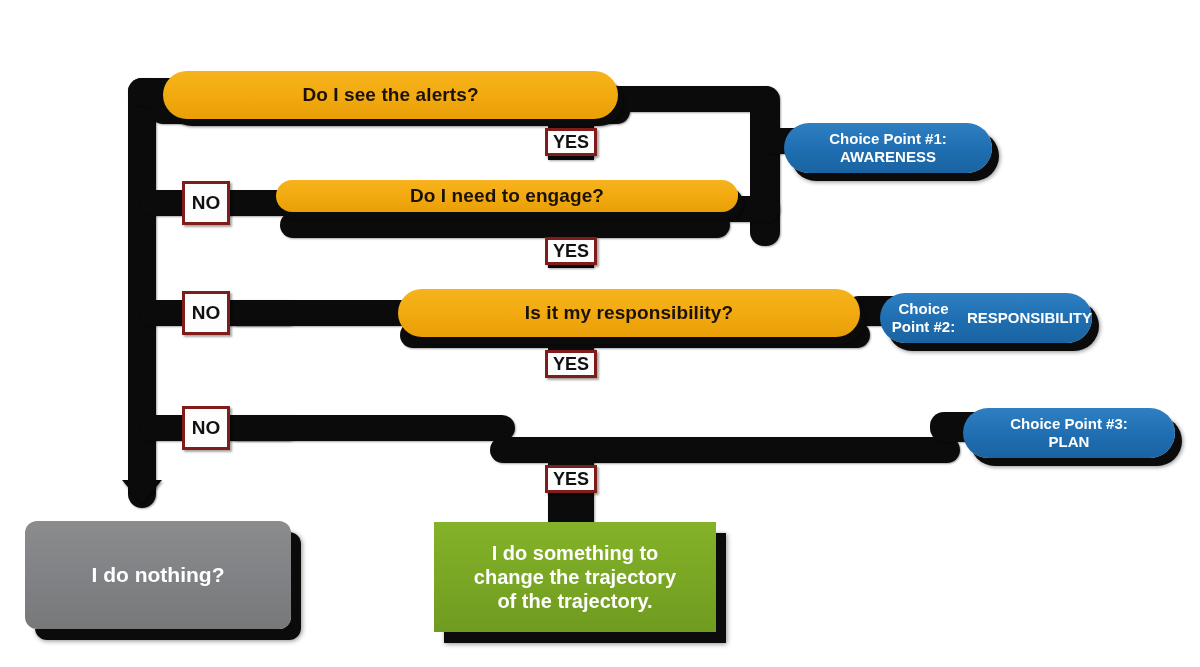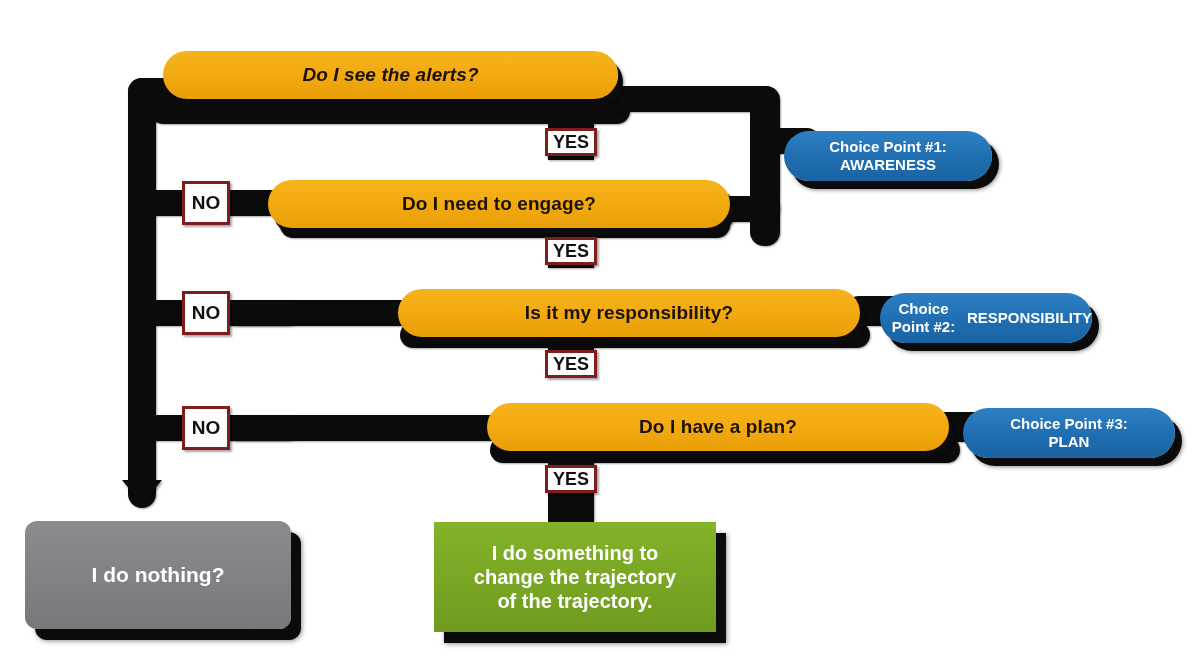--- a/index.html
+++ b/index.html
@@ -144,29 +144,28 @@
 
   <div class="conn conn-round" style="left:140px; top:415px; width:160px; height:26px;"></div>
   <div class="conn conn-round" style="left:225px; top:415px; width:290px; height:26px;"></div>
 
   <div class="conn conn-round" style="left:490px; top:437px; width:470px; height:26px;"></div>
 
   <div class="conn conn-round" style="left:930px; top:412px; width:60px; height:30px;"></div>
 
   <div class="conn" style="left:548px; top:452px; width:46px; height:78px;"></div>
 
-  <div class="node pill" style="left:163px; top:51px; width:455px; height:48px;font-style:italic;">Do I see the alerts?</div>
-
-  <div class="node pill" style="left:268px; top:180px; width:462px; height:48px;">Do I need to engage?</div>
+  <div class="node pill" style="left:163px; top:71px; width:455px; height:48px;">Do I see the alerts?</div>
+
+  <div class="node pill" style="left:276px; top:180px; width:462px; height:32px;">Do I need to engage?</div>
 
   <div class="node pill" style="left:398px; top:289px; width:462px; height:48px;">Is it my responsibility?</div>
 
-  <div class="node pill" style="left:487px; top:403px; width:462px; height:48px;">Do I have a plan?</div>
-
-  <div class="node blue" style="left:784px; top:131px; width:208px; height:50px; flex-direction:column;">
+
+  <div class="node blue" style="left:784px; top:123px; width:208px; height:50px; flex-direction:column;">
     <span>Choice Point #1:</span>
     <span>AWARENESS</span>
   </div>
 
   <div class="node blue" style="left:880px; top:293px; width:212px; height:50px; flex-direction:row;">
     <span>Choice Point #2:</span>
     <span>RESPONSIBILITY</span>
   </div>
 
   <div class="node blue" style="left:963px; top:408px; width:212px; height:50px; flex-direction:column;">

